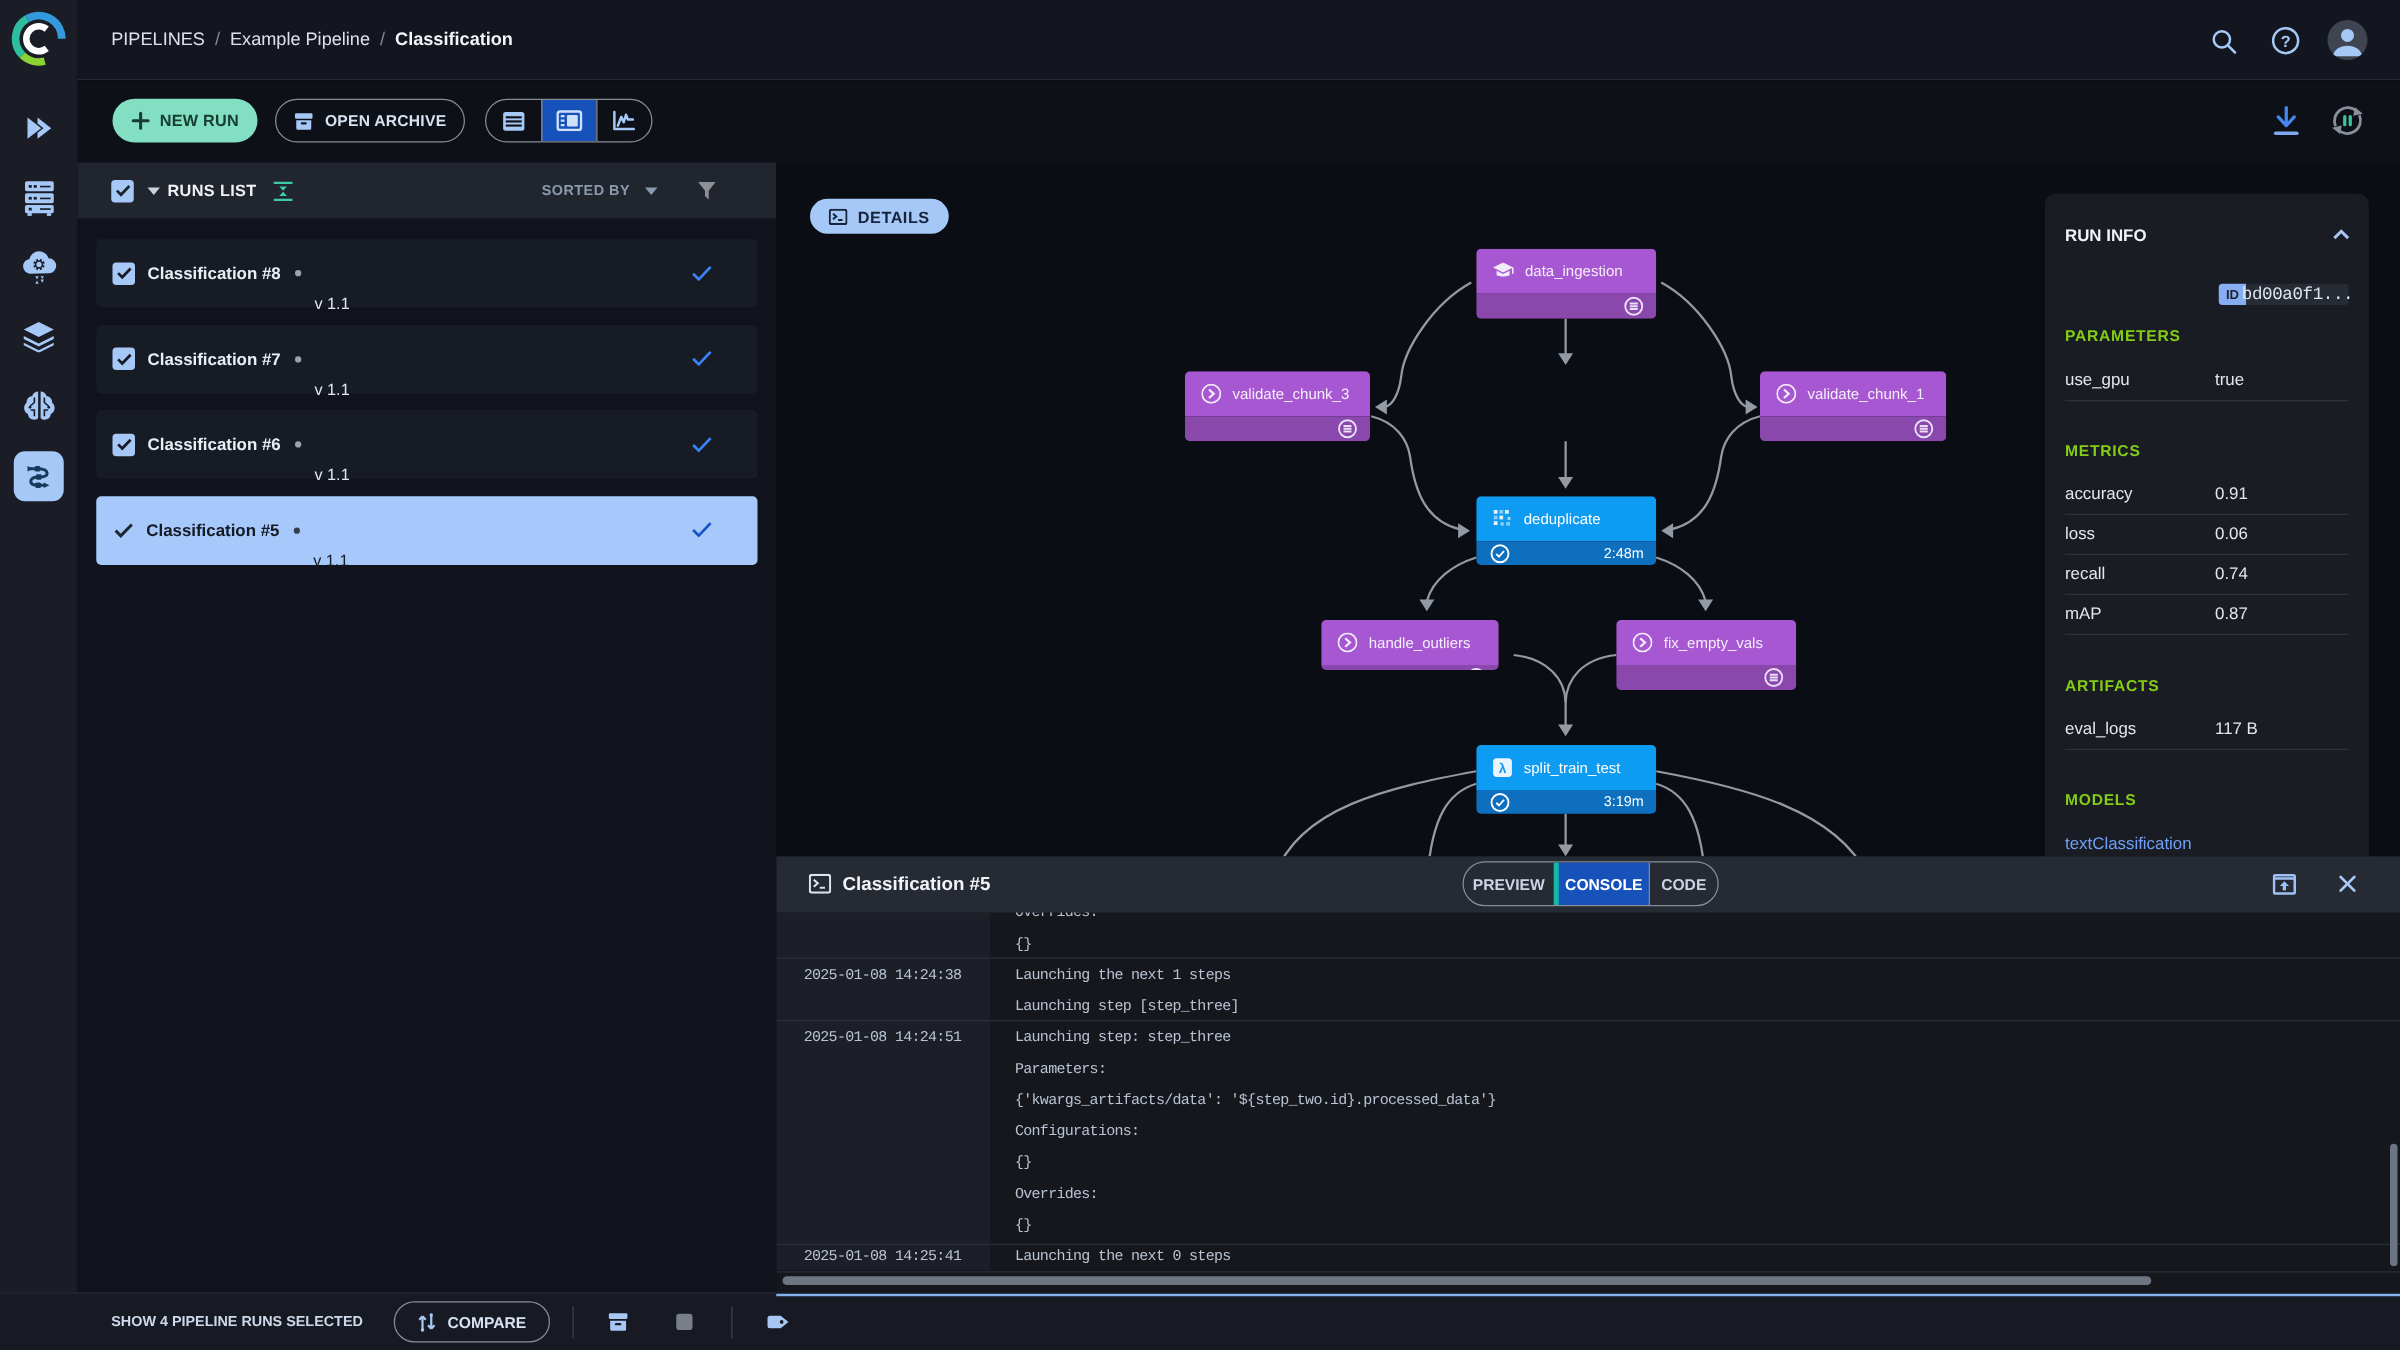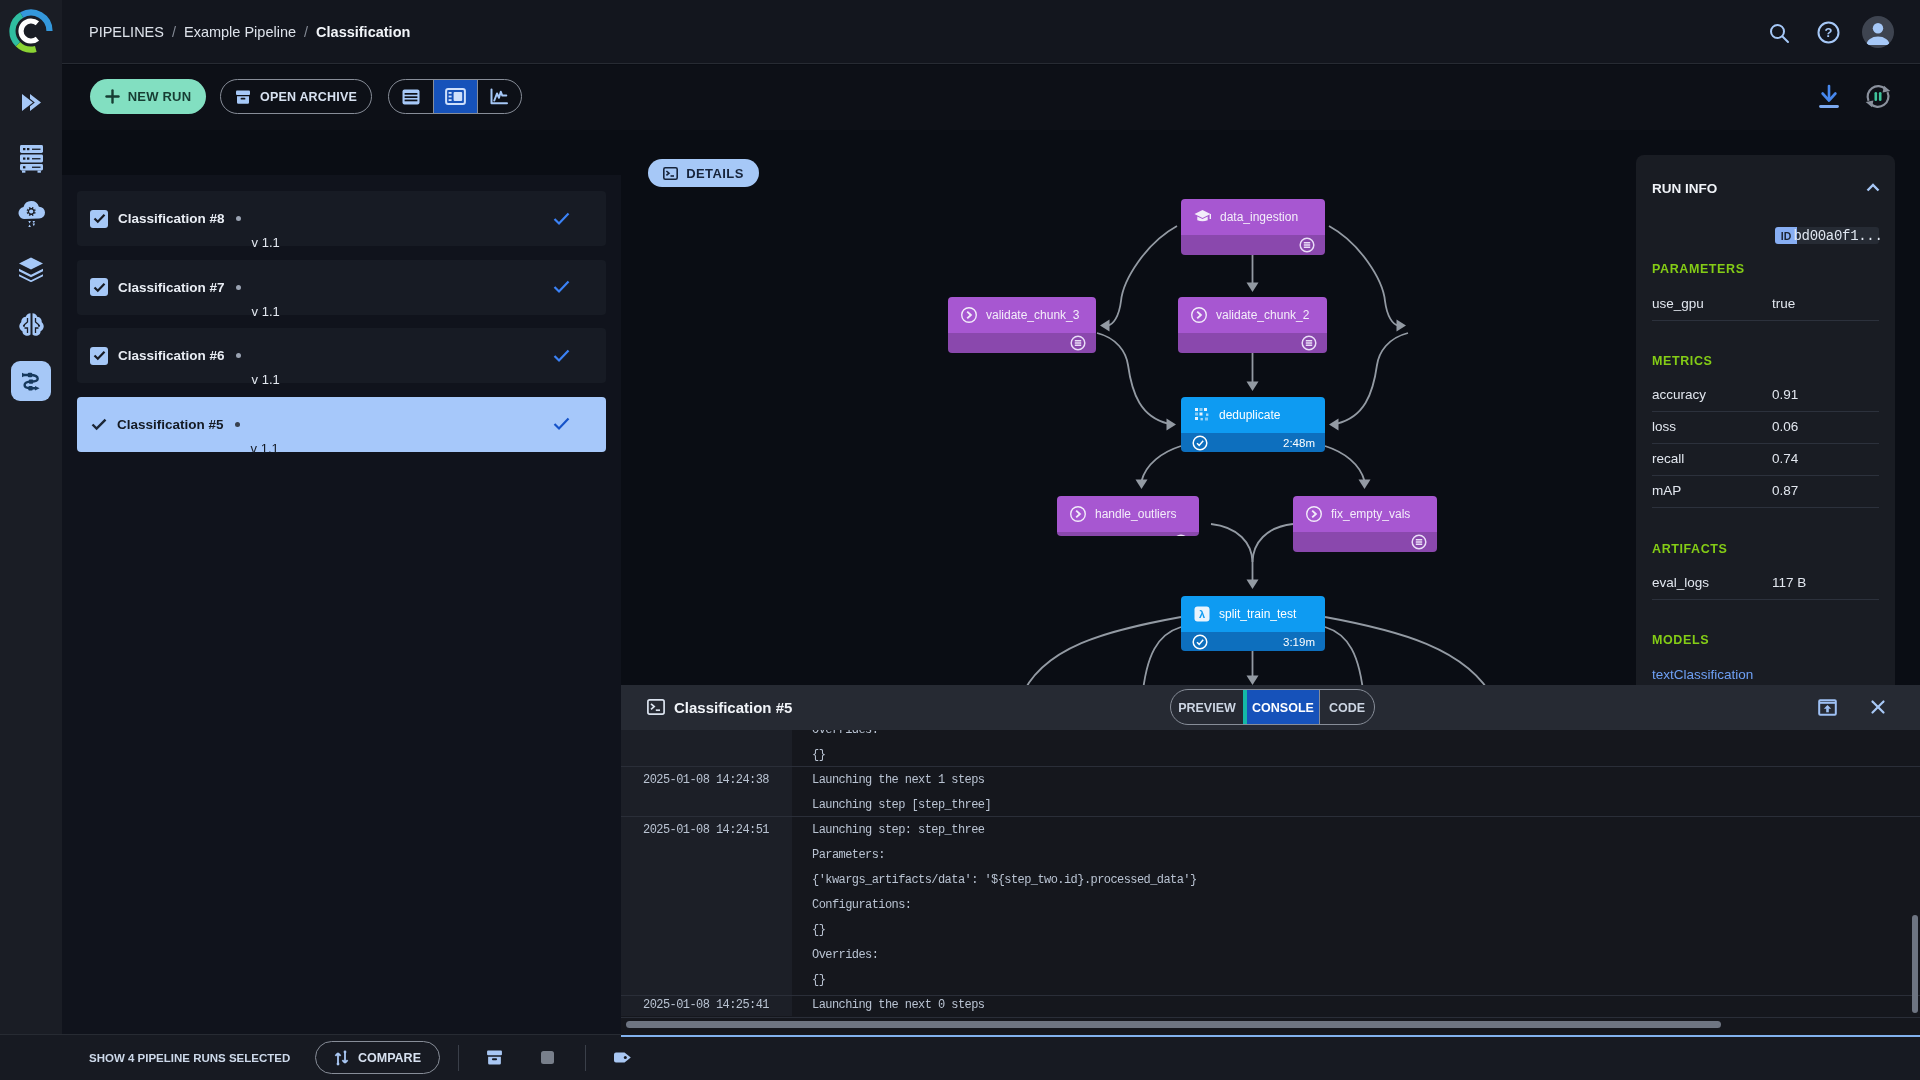--- a/index.html
+++ b/index.html
@@ -256,20 +256,40 @@
         <path d="M5 6 L11 6 C16.5 6 18.7 7.6 18.7 9.7 C18.7 11.8 16 12.6 12 12.6 C8 12.6 5.6 13.8 5.6 16 C5.6 18.2 8 19.2 11.5 19.2 L16.5 19.2"></path>
         <g fill="#16395c" stroke="none">
           <path d="M3 3.8 L7.6 6 L3 8.2 Z"></path>
           <rect x="8.8" y="3.8" width="4.4" height="4.4" rx="1"></rect>
           <rect x="9.8" y="10.4" width="4.4" height="4.4" rx="1"></rect>
           <rect x="9.3" y="17" width="4.4" height="4.4" rx="1"></rect>
           <path d="M16 17 L20.6 19.2 L16 21.4 Z"></path>
         </g>
       </svg>
     </div>
+  </div>
+  <div class="abs" id="runshead">
+    <div class="cbx" style="margin-left:27px">
+      <svg width="13" height="11" viewBox="0 0 13 11" fill="none" stroke="#1e222b" stroke-width="2.2">
+          <path d="M1.5 5.5 L4.8 8.8 L11.5 1.8"></path>
+        </svg>
+    </div>
+    <div style="width:0;height:0;border-left:5px solid transparent;border-right:5px solid transparent;border-top:6px solid #c7d1e0;margin-left:11px"></div>
+    <span style="color:#eef1f6;font-weight:bold;font-size:13px;margin-left:6px;letter-spacing:.3px">RUNS LIST</span>
+    <svg style="margin-left:13px" width="17" height="18" viewBox="0 0 17 18" stroke="#3ec9a7" stroke-width="1.8" fill="#3ec9a7">
+      <line x1="1" y1="2.2" x2="16" y2="2.2"></line>
+      <line x1="1" y1="15.8" x2="16" y2="15.8"></line>
+      <path d="M5.4 5.2 h6.2 l-3.1 3.4 Z" stroke="none"></path>
+      <path d="M5.4 12.8 h6.2 l-3.1 -3.4 Z" stroke="none"></path>
+    </svg>
+    <span style="color:#8b99ad;font-weight:bold;font-size:11.5px;margin-left:198px;letter-spacing:.4px">SORTED BY</span>
+    <div style="width:0;height:0;border-left:5px solid transparent;border-right:5px solid transparent;border-top:6px solid #8b99ad;margin-left:12px"></div>
+    <svg style="margin-left:32px" width="15" height="15" viewBox="0 0 15 15" fill="#8d8f96">
+      <path d="M0.5 0.5 L14.5 0.5 L9 7.5 L9 14.5 L6 12 L6 7.5 Z"></path>
+    </svg>
   </div>
   <div class="abs" id="runsbody">
     <div class="runcard" style="top:16px">
       <div class="cbx">
           <svg width="13" height="11" viewBox="0 0 13 11" fill="none" stroke="#171b24" stroke-width="2.2">
             <path d="M1.5 5.5 L4.8 8.8 L11.5 1.8"></path>
           </svg>
         </div>
       <span class="title">Classification #8</span>
         <span class="dot"></span>
@@ -387,38 +407,38 @@
       <div class="bot">
         <svg width="16" height="16" viewBox="0 0 16 16" fill="none" stroke="#eadef8" stroke-width="1.5">
           <circle cx="8" cy="8" r="6.8"></circle>
           <line x1="4.8" y1="5.8" x2="11.2" y2="5.8"></line>
             <line x1="4.8" y1="8" x2="11.2" y2="8"></line>
             <line x1="4.8" y1="10.2" x2="11.2" y2="10.2"></line>
         </svg>
       </div>
     </div>
 
-    <div class="node purple" style="left:557px;top:167px;width:149px;height:56px">
+
+    <div class="node purple" style="left:787px;top:167px;width:149px;height:56px">
       <div class="top">
         <svg width="16" height="16" viewBox="0 0 16 16">
             <circle cx="8" cy="8" r="7.3" fill="none" stroke="#f2ecfa" stroke-width="1.4"></circle>
             <path d="M6.2 4.6 L9.9 8 L6.2 11.4" fill="none" stroke="#f2ecfa" stroke-width="1.9"></path>
           </svg>
-        <span>validate_chunk_2</span>
+        <span>validate_chunk_1</span>
       </div>
       <div class="bot">
         <svg width="16" height="16" viewBox="0 0 16 16" fill="none" stroke="#eadef8" stroke-width="1.5">
           <circle cx="8" cy="8" r="6.8"></circle>
           <line x1="4.8" y1="5.8" x2="11.2" y2="5.8"></line>
             <line x1="4.8" y1="8" x2="11.2" y2="8"></line>
             <line x1="4.8" y1="10.2" x2="11.2" y2="10.2"></line>
         </svg>
       </div>
     </div>
-
 
     <div class="node blue" style="left:560px;top:267px;width:144px;height:55px">
       <div class="top">
         <svg width="16" height="16" viewBox="0 0 16 16" fill="#eaf4fd">
           <rect x="1" y="1" width="3" height="3"></rect>
             <rect x="5.5" y="1" width="3" height="3" opacity=".55"></rect>
             <rect x="10" y="1" width="3" height="3"></rect>
           <rect x="1" y="5.5" width="3" height="3" opacity=".55"></rect>
             <rect x="5.5" y="5.5" width="3" height="3"></rect>
             <rect x="12" y="6.5" width="2.4" height="2.4" opacity=".7"></rect>

